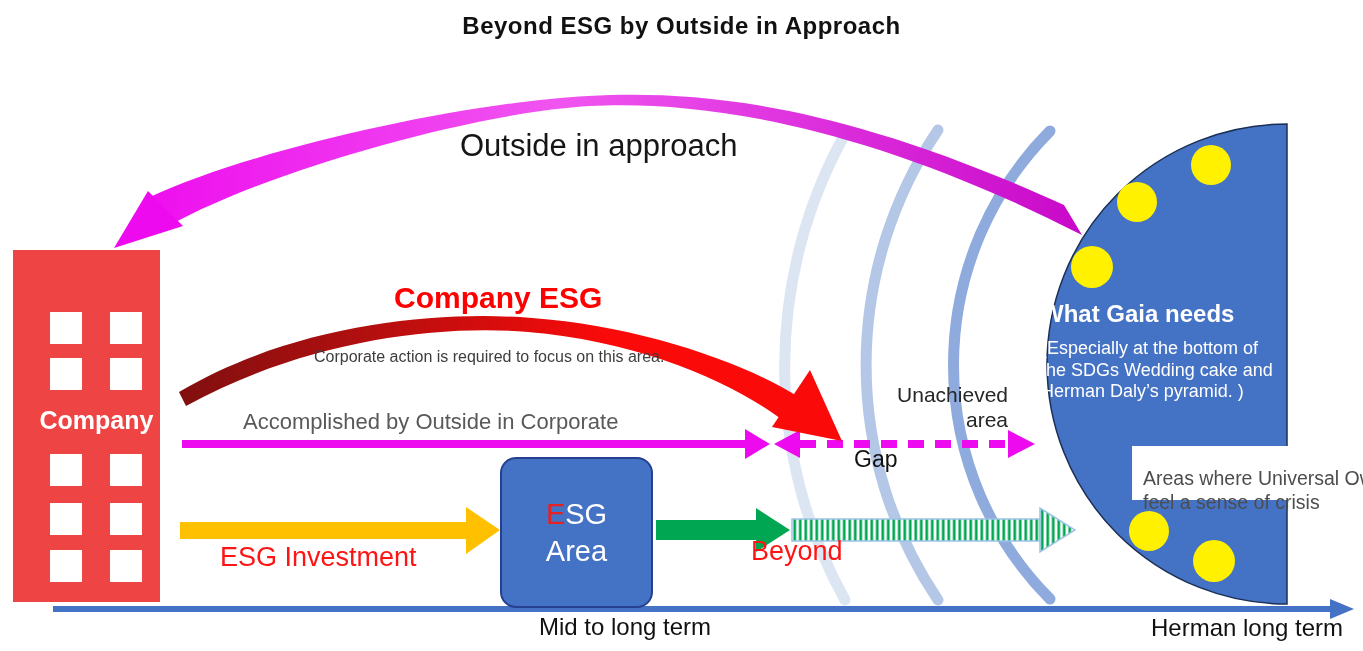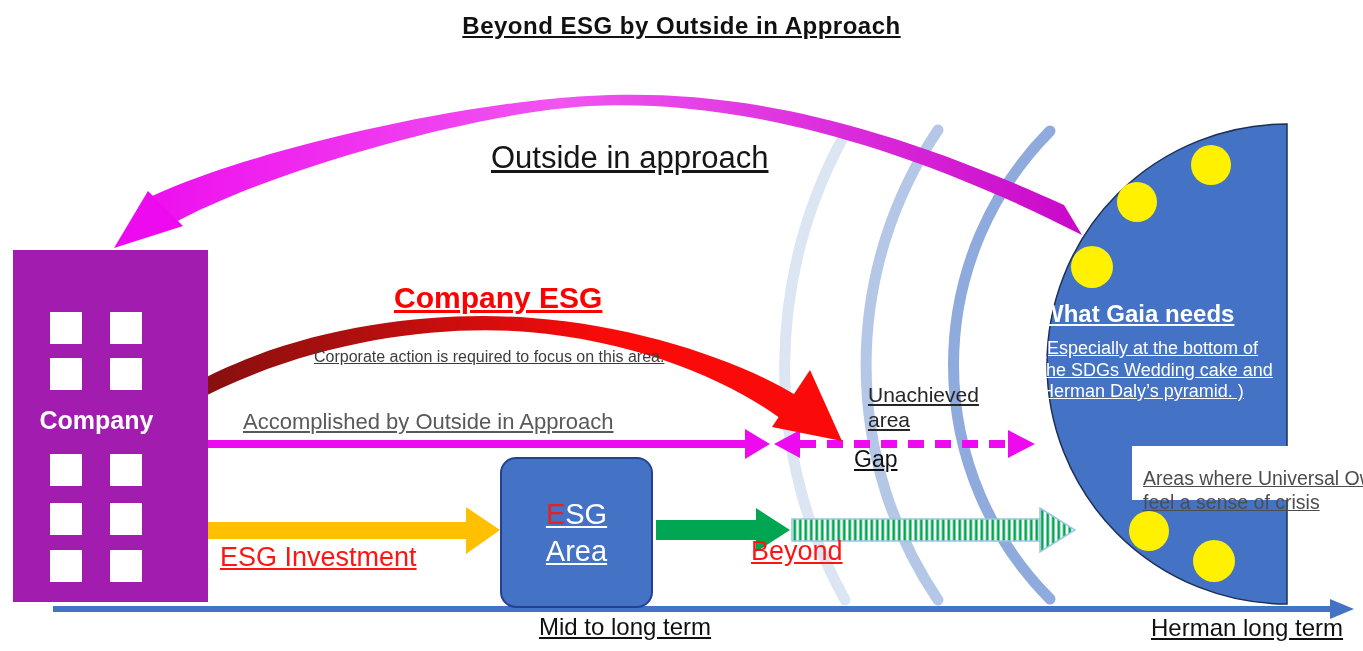--- a/index.html
+++ b/index.html
@@ -1,37 +1,37 @@
 <!DOCTYPE html>
 <html><head>
 <meta charset="utf-8">
 <style>
   html,body{margin:0;padding:0;background:#fff;}
   .canvas{
     position:relative;width:1363px;height:651px;overflow:hidden;background:#ffffff;
     font-family:"Liberation Sans", sans-serif;color:#1a1a1a;
   }
-  .abs{position:absolute;text-decoration:underline;}
+  .abs{position:absolute;}
   svg.art{position:absolute;left:0;top:0;}
   .title{
     left:0;top:12px;width:1363px;text-align:center;
     font-size:24px;font-weight:bold;letter-spacing:.5px;color:#111;
   }
-  .outside-label{left:491px;top:128px;font-size:31px;font-weight:400;color:#161616;margin-top:12px;}
+  .outside-label{left:460px;top:128px;font-size:31px;font-weight:400;color:#161616;}
   .beyond-label{left:394px;top:281px;font-size:30px;font-weight:bold;color:#FE0000;}
   .corp-note{left:314px;top:348px;font-size:16px;color:#3d3d3d;}
   .accomplished{left:243px;top:409px;font-size:22px;color:#595959;}
-  .unachieved{left:868px;top:382px;width:140px;font-size:21px;line-height:25px;color:#262626;}
+  .unachieved{left:868px;top:382px;width:140px;font-size:21px;line-height:25px;color:#262626;text-align:right;}
   .gap{left:854px;top:446px;font-size:23px;color:#111;}
   .esg-inv{left:220px;top:542px;font-size:27px;color:#FF1414;}
   .impact{left:751px;top:536px;font-size:27px;color:#FF1414;}
   .mid-term{left:539px;top:613px;font-size:24px;color:#111;}
   .super-term{left:1151px;top:614px;font-size:24px;color:#111;}
   .building{
-    left:13px;top:250px;width:195px;height:352px;background:#a21caf;
+    left:13px;top:250px;width:147px;height:352px;background:#ef4444;
   }
   .building .win{position:absolute;width:32px;height:32px;background:#ffffff;}
   .company-label{
     position:absolute;left:0;top:156px;width:167px;text-align:center;
     color:#ffffff;font-weight:bold;font-size:25px;
   }
   .esg-box{
     left:500px;top:457px;width:153px;height:151px;background:#4472C4;
     border:2.5px solid #24408E;border-radius:16px;box-sizing:border-box;
     display:flex;flex-direction:column;align-items:center;justify-content:center;
@@ -106,21 +106,21 @@
 
     <rect x="53" y="606" width="1277" height="6" fill="#4472C4"></rect>
     <polygon points="1330,599 1330,619 1354,609" fill="#4472C4"></polygon>
   </svg>
 
   <div class="abs title">Beyond ESG by Outside in Approach</div>
 
   <div class="abs outside-label">Outside in approach</div>
   <div class="abs beyond-label">Company ESG</div>
   <div class="abs corp-note">Corporate action is required to focus on this area.</div>
-  <div class="abs accomplished">Accomplished by Outside in Approach</div>
+  <div class="abs accomplished">Accomplished by Outside in Corporate</div>
   <div class="abs unachieved">Unachieved area</div>
   <div class="abs gap">Gap</div>
   <div class="abs esg-inv">ESG Investment</div>
   <div class="abs impact">Beyond</div>
   <div class="abs mid-term">Mid to long term</div>
   <div class="abs super-term">Herman long term</div>
 
   <div class="abs building">
     <div class="win" style="left:37px;top:62px;"></div>
     <div class="win" style="left:97px;top:62px;"></div>

